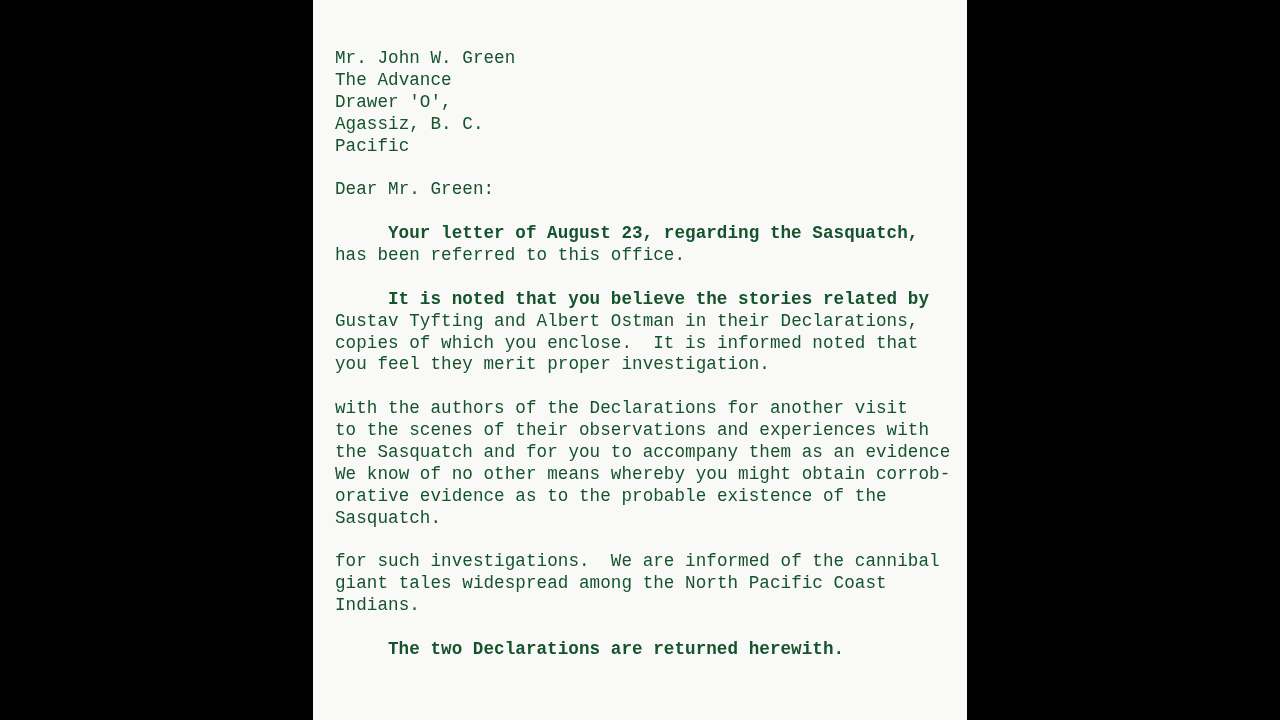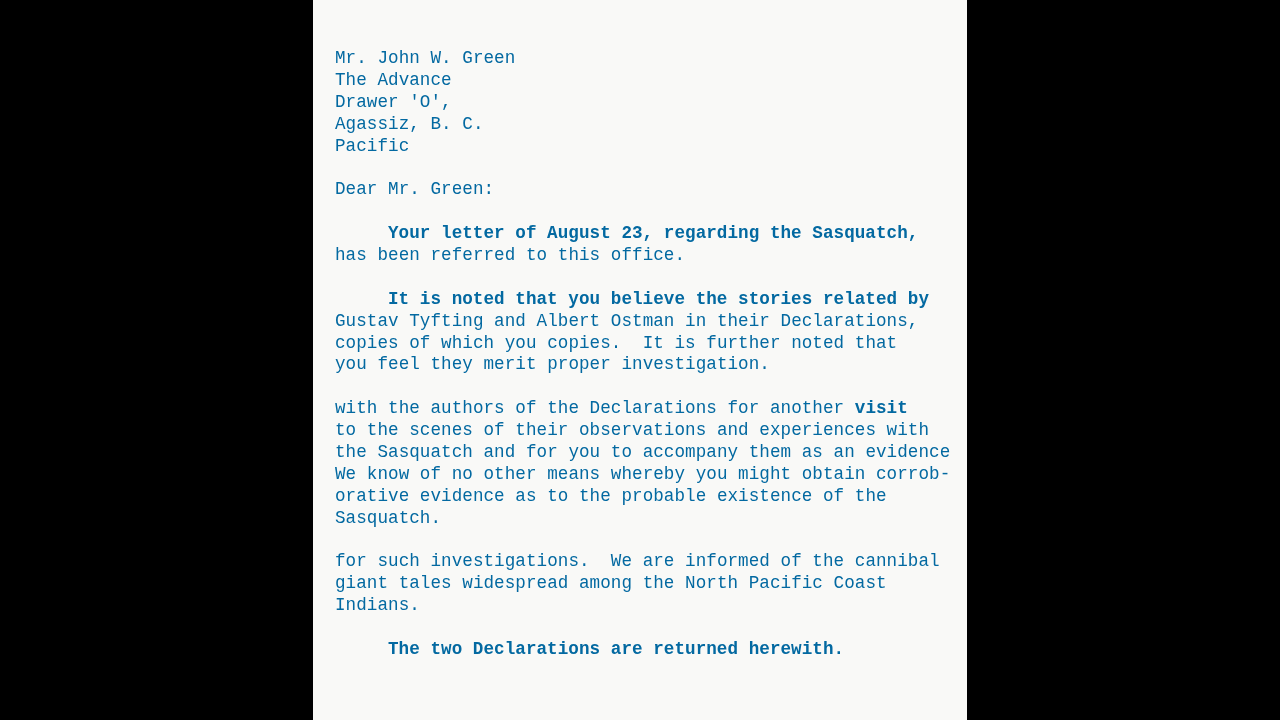--- a/index.html
+++ b/index.html
@@ -26,36 +26,36 @@
       overflow: hidden;
     }
     .letter {
       position: absolute;
       left: 22px;
       top: 48px;
       width: 640px;
       font-family: "Liberation Mono", "DejaVu Sans Mono", monospace;
       font-size: 17.6px;
       line-height: 21.9px;
-      color: #0369a1;
+      color: #14532d;
       letter-spacing: 0.05px;
     }
     .line {
       white-space: pre;
       height: 21.9px;
     }
     .indent {
       padding-left: 53px;
       font-weight: bold;
     }
     .gap {
       height: 21.9px;
     }
     .bold-word {
-      font-weight: bold;
+      font-weight: normal;
     }
   </style>
 </head>
 <body>
 
 <div class="viewer">
   <div class="page">
     <div class="letter">
 
       <div>
@@ -75,21 +75,21 @@
       <div>
         <div class="line indent">Your letter of August 23, regarding the Sasquatch,</div>
         <div class="line">has been referred to this office.</div>
       </div>
 
       <div class="gap"></div>
 
       <div>
         <div class="line indent">It is noted that you believe the stories related by</div>
         <div class="line">Gustav Tyfting and Albert Ostman in their Declarations,</div>
-        <div class="line">copies of which you copies.  It is further noted that</div>
+        <div class="line">copies of which you enclose.  It is informed noted that</div>
         <div class="line">you feel they merit proper investigation.</div>
       </div>
 
       <div class="gap"></div>
 
       <div>
         <div class="line"><span>with the authors of the Declarations for another </span><span class="bold-word">visit</span></div>
         <div class="line">to the scenes of their observations and experiences with</div>
         <div class="line">the Sasquatch and for you to accompany them as an evidence</div>
         <div class="line">We know of no other means whereby you might obtain corrob-</div>

